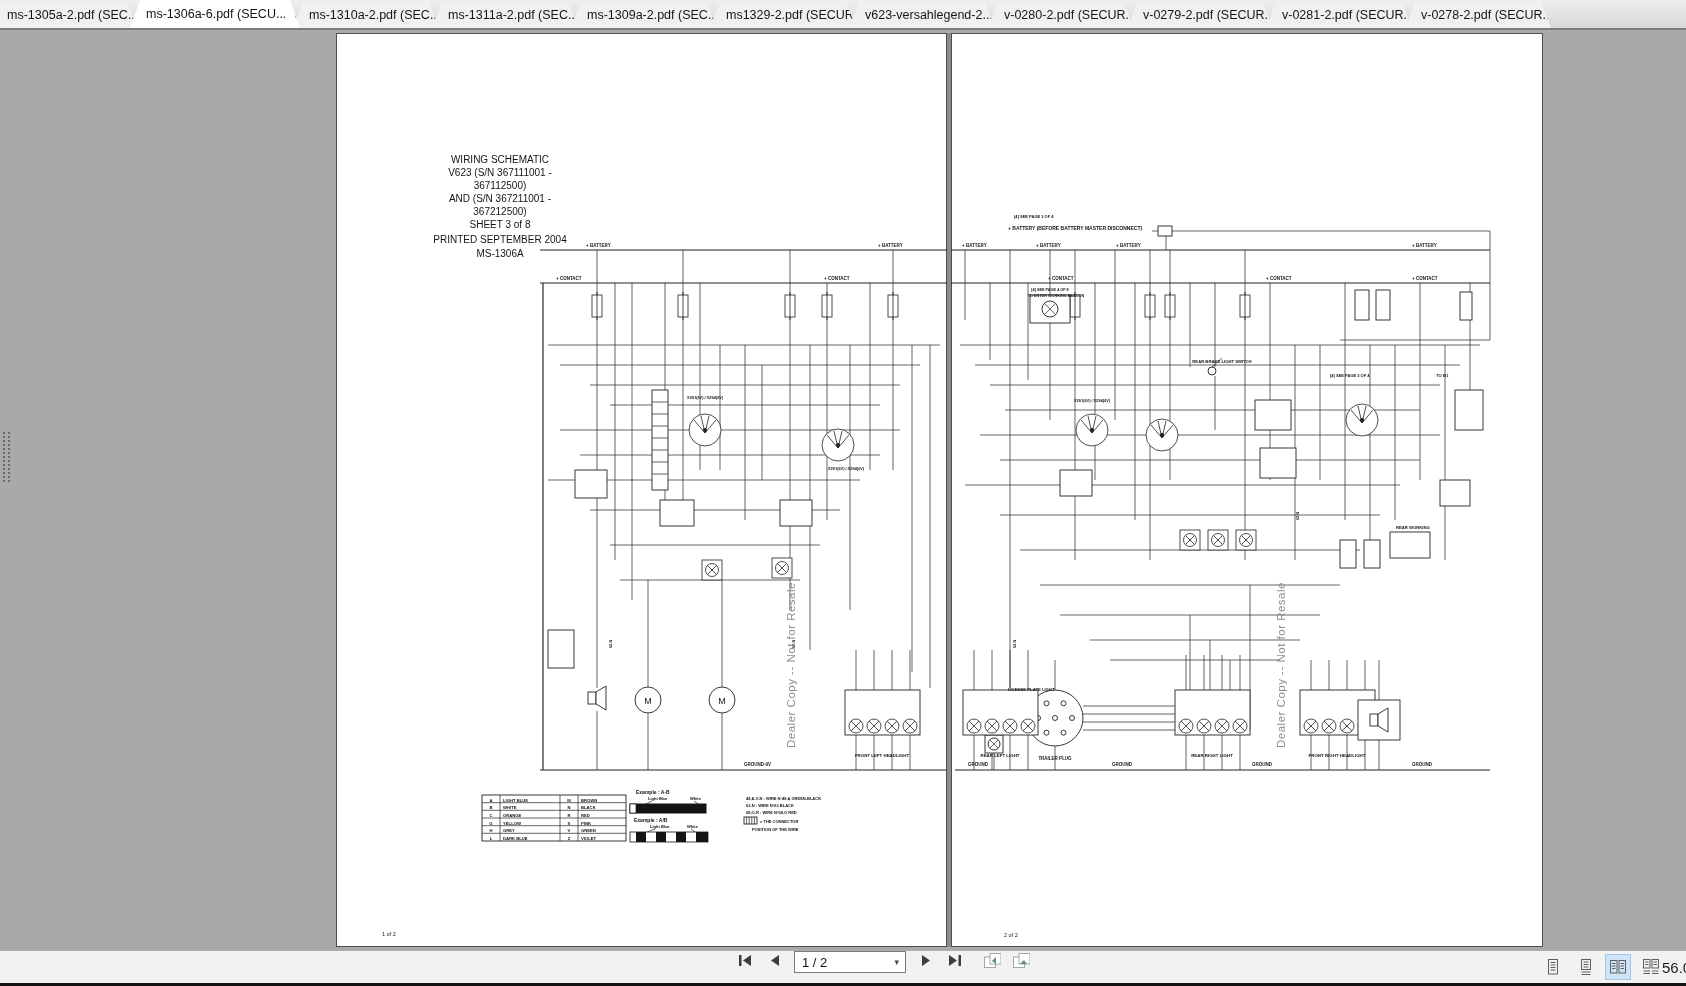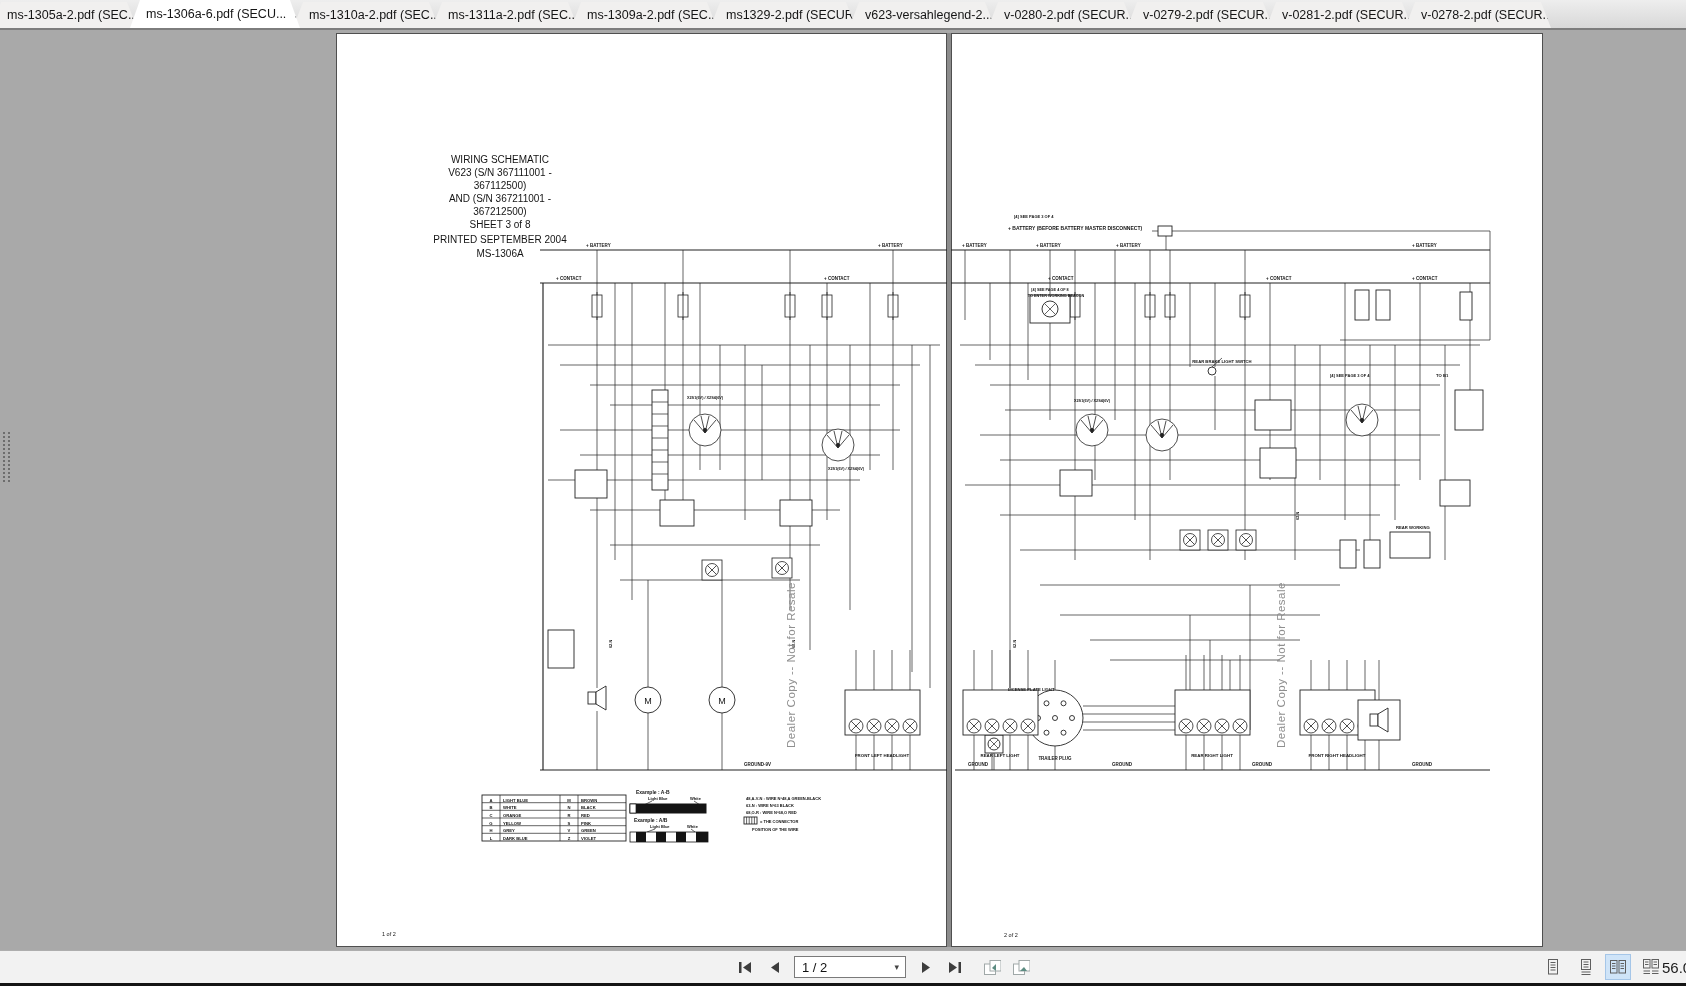--- a/index.html
+++ b/index.html
@@ -29,21 +29,21 @@
 
   
   .grip{position:absolute;left:3px;top:402px;display:flex;flex-direction:column;gap:2px;}
   .grip .r{display:flex;gap:3px;}
   .grip i{display:block;width:2px;height:2px;background:#6d6d6d;}
 
   
   .statusbar{position:absolute;left:0;right:0;bottom:3px;height:32px;background:#f2f2f2;
              border-top:1px solid #aeaeae;}
   .blackstrip{position:absolute;left:0;right:0;bottom:0;height:3px;background:#141414;}
-  .navgroup{position:absolute;left:736px;top:0;height:32px;display:flex;align-items:center;gap:11px;}
+  .navgroup{position:absolute;left:736px;top:0;height:32px;display:flex;align-items:flex-start;gap:11px;}
   .navbtn{display:inline-flex;align-items:center;justify-content:center;width:18px;height:18px;}
   .pagebox{width:112px;height:22px;background:#fff;border:1px solid #7a7a7a;box-sizing:border-box;
            display:flex;align-items:center;font-size:13px;color:#111;padding-left:7px;}
   .pagebox .arrow{margin-left:auto;padding-right:6px;font-size:9px;color:#444;}
   .viewgroup{position:absolute;left:1540px;top:0;height:32px;display:flex;align-items:center;gap:9px;}
   .viewbtn{display:inline-flex;align-items:center;justify-content:center;padding:4px;}
   .viewbtn.active{background:#cfe4f8;outline:1px solid #a5c6e8;}
   .zoomtext{position:absolute;left:1662px;top:0;height:32px;display:flex;align-items:center;
             font-size:15px;color:#1b1b1b;white-space:nowrap;}
 

